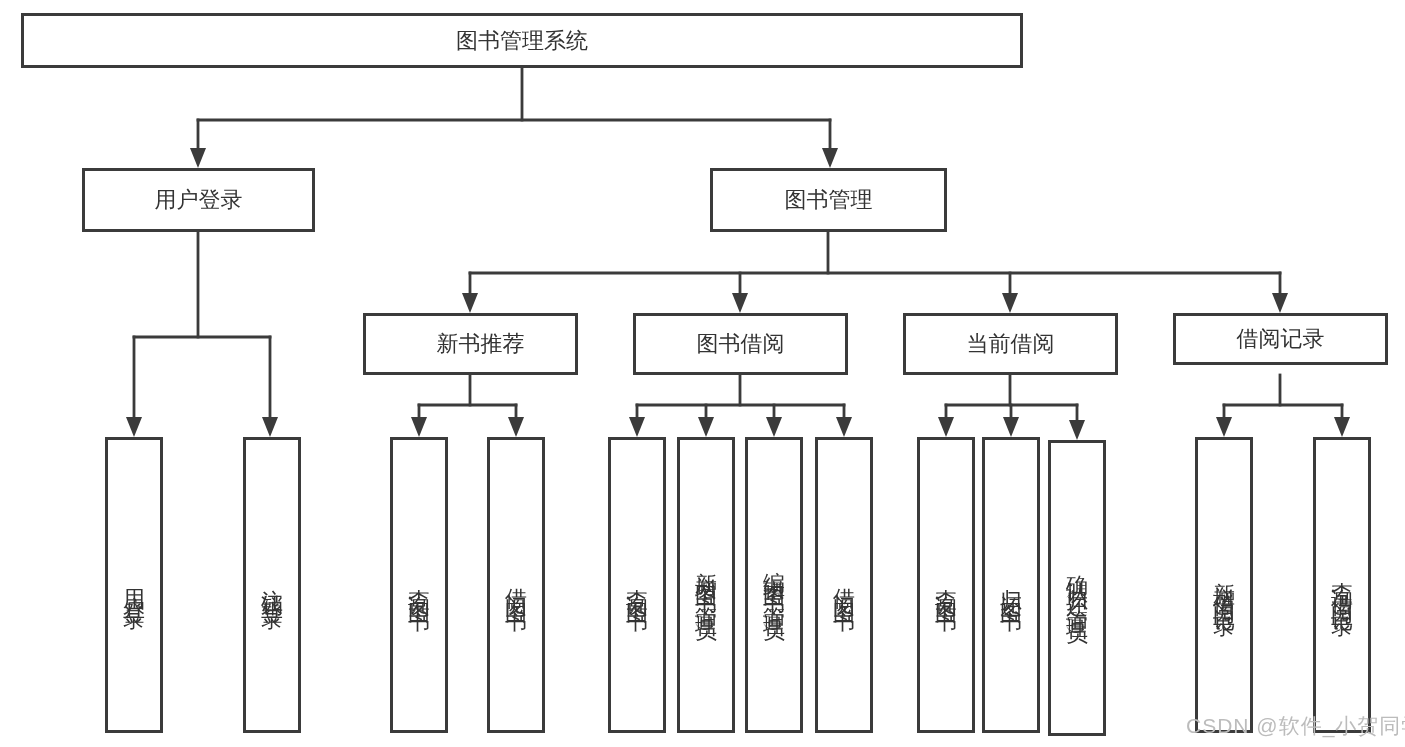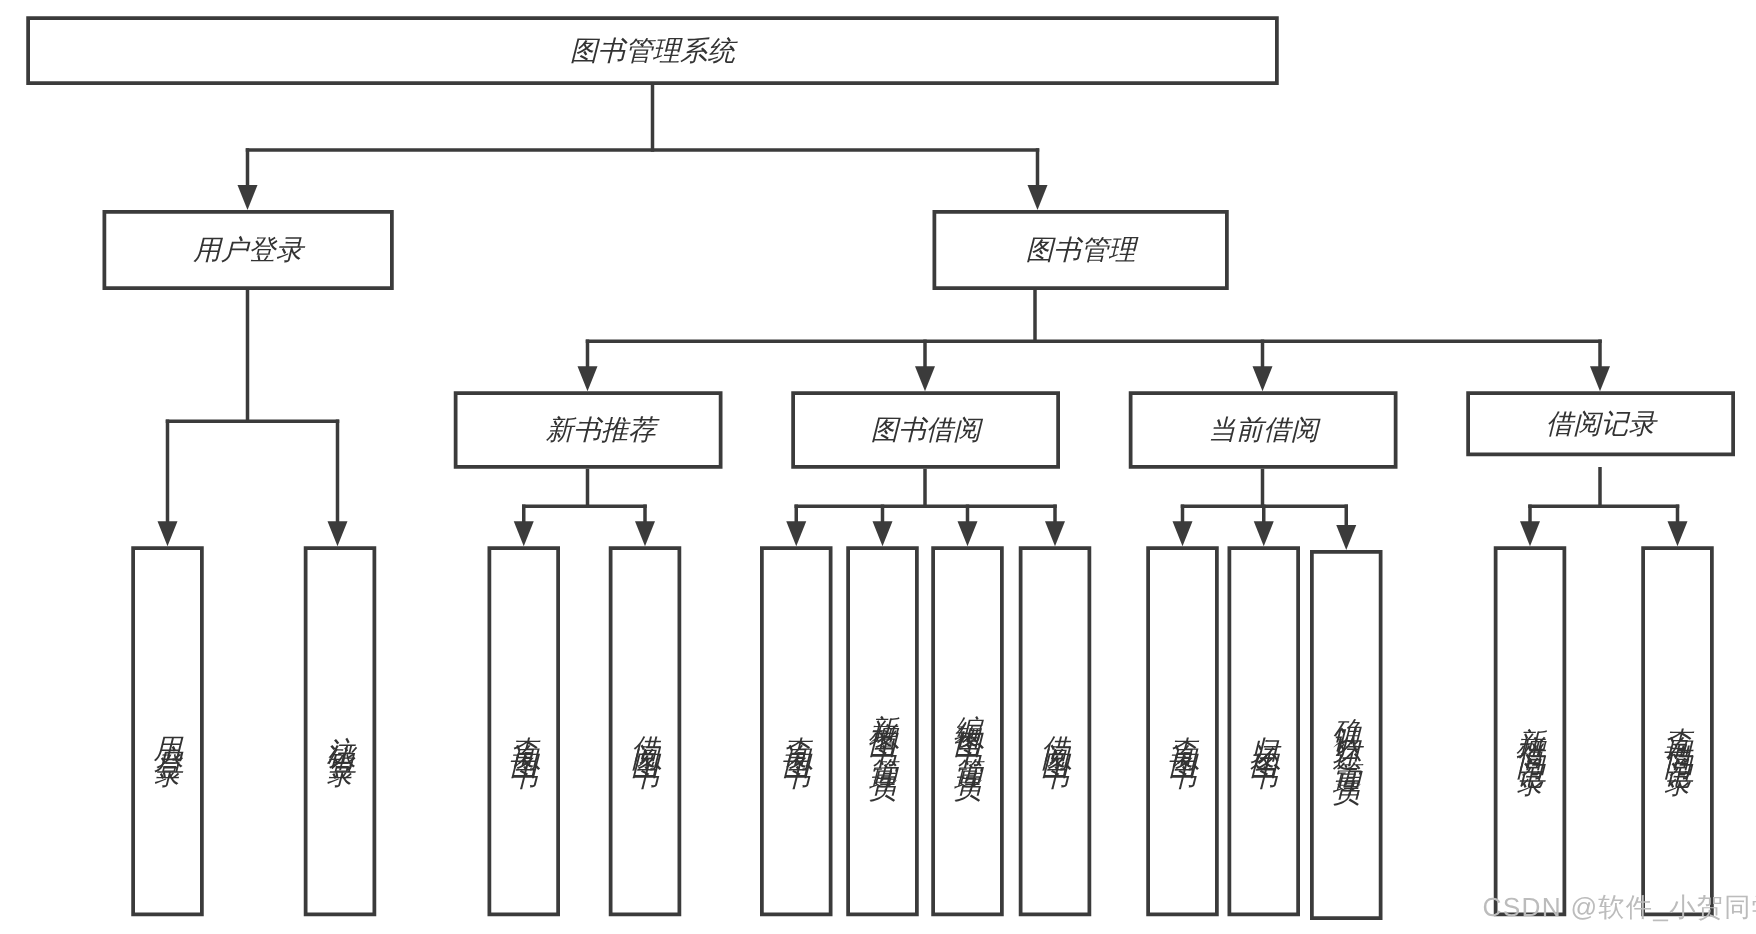--- a/index.html
+++ b/index.html
@@ -20,21 +20,21 @@
   .box{
     position:absolute;
     box-sizing:border-box;
     border:3px solid var(--line);
     background:var(--bg);
     display:flex;align-items:center;justify-content:center;
     color:var(--text);
     font-size:22px;
     line-height:1;
   }
-  .box .lbl{white-space:nowrap;font-style:italic;}
+  .box .lbl{white-space:nowrap;}
   .box.v .lbl{
     writing-mode:vertical-rl;
     text-orientation:mixed;
     letter-spacing:7px;
     white-space:nowrap;
   }
   .watermark{
     position:absolute;
     left:1186px;top:712px;
     font-size:21px;
@@ -104,21 +104,21 @@
       <polygon points="1334,417 1350,417 1342,437" fill="var(--line)"></polygon>
     </svg>
 
   <div class="box h" style="left:21px;top:13px;width:1002px;height:55px;">
     <span class="lbl">图书管理系统</span>
   </div>
 
   <div class="box h" style="left:82px;top:168px;width:233px;height:64px;">
     <span class="lbl">用户登录</span>
   </div>
-  <div class="box h" style="left:746px;top:168px;width:237px;height:64px;">
+  <div class="box h" style="left:710px;top:168px;width:237px;height:64px;">
     <span class="lbl">图书管理</span>
   </div>
 
   <div class="box h" style="left:363px;top:313px;width:215px;height:62px;padding-left:20px;">
     <span class="lbl">新书推荐</span>
   </div>
   <div class="box h" style="left:633px;top:313px;width:215px;height:62px;">
     <span class="lbl">图书借阅</span>
   </div>
   <div class="box h" style="left:903px;top:313px;width:215px;height:62px;">

